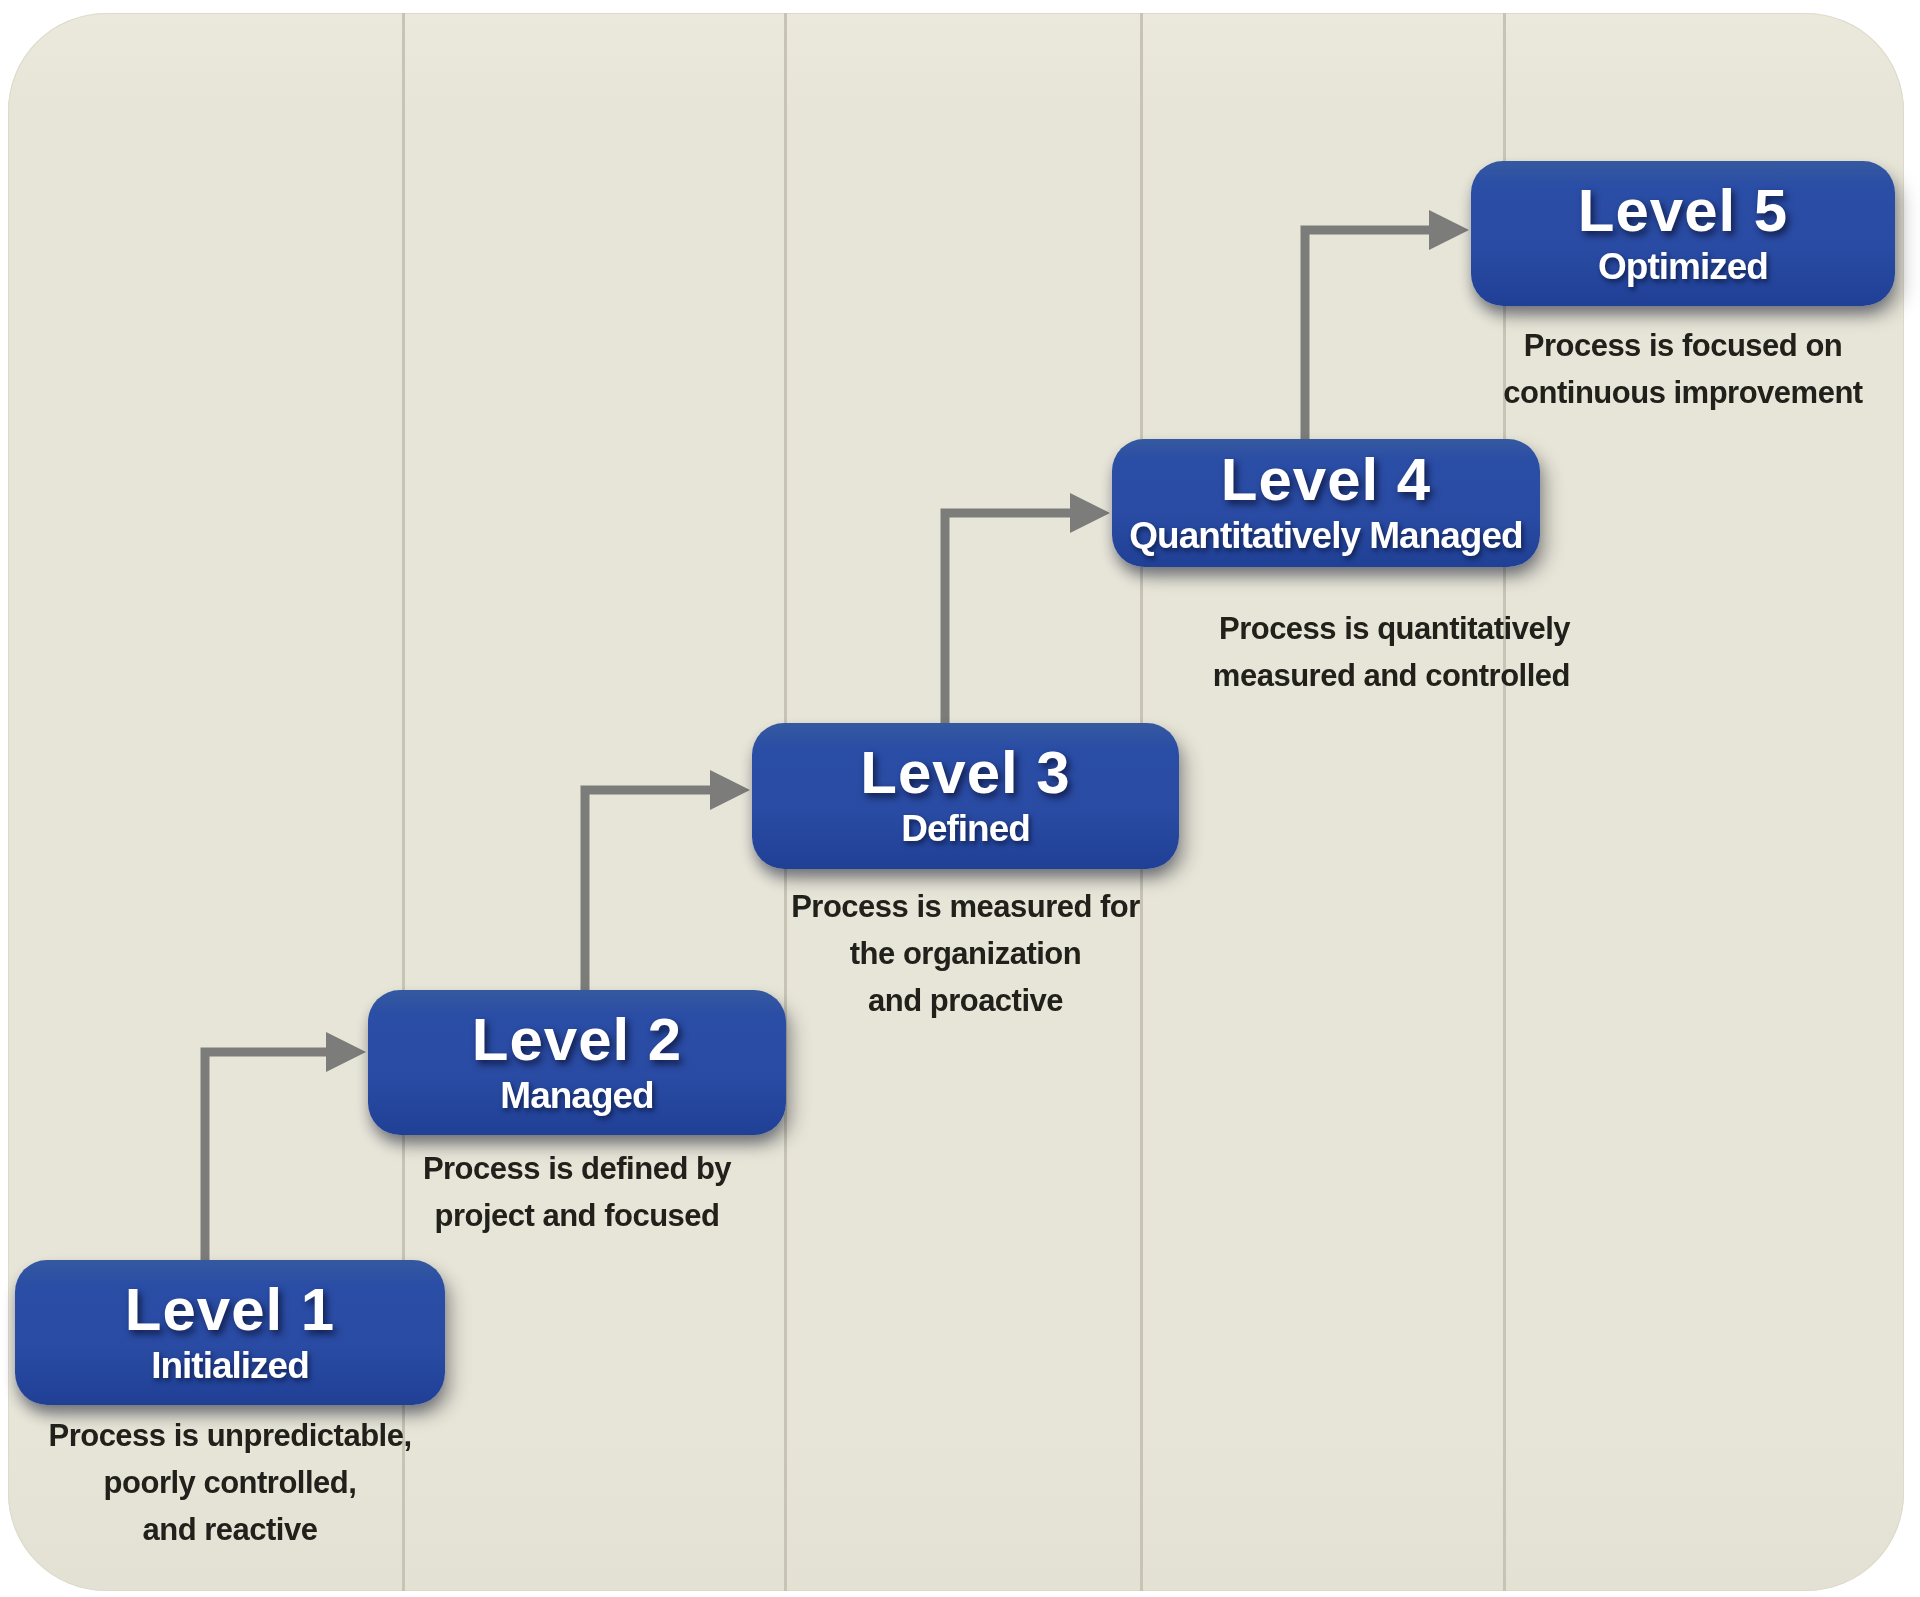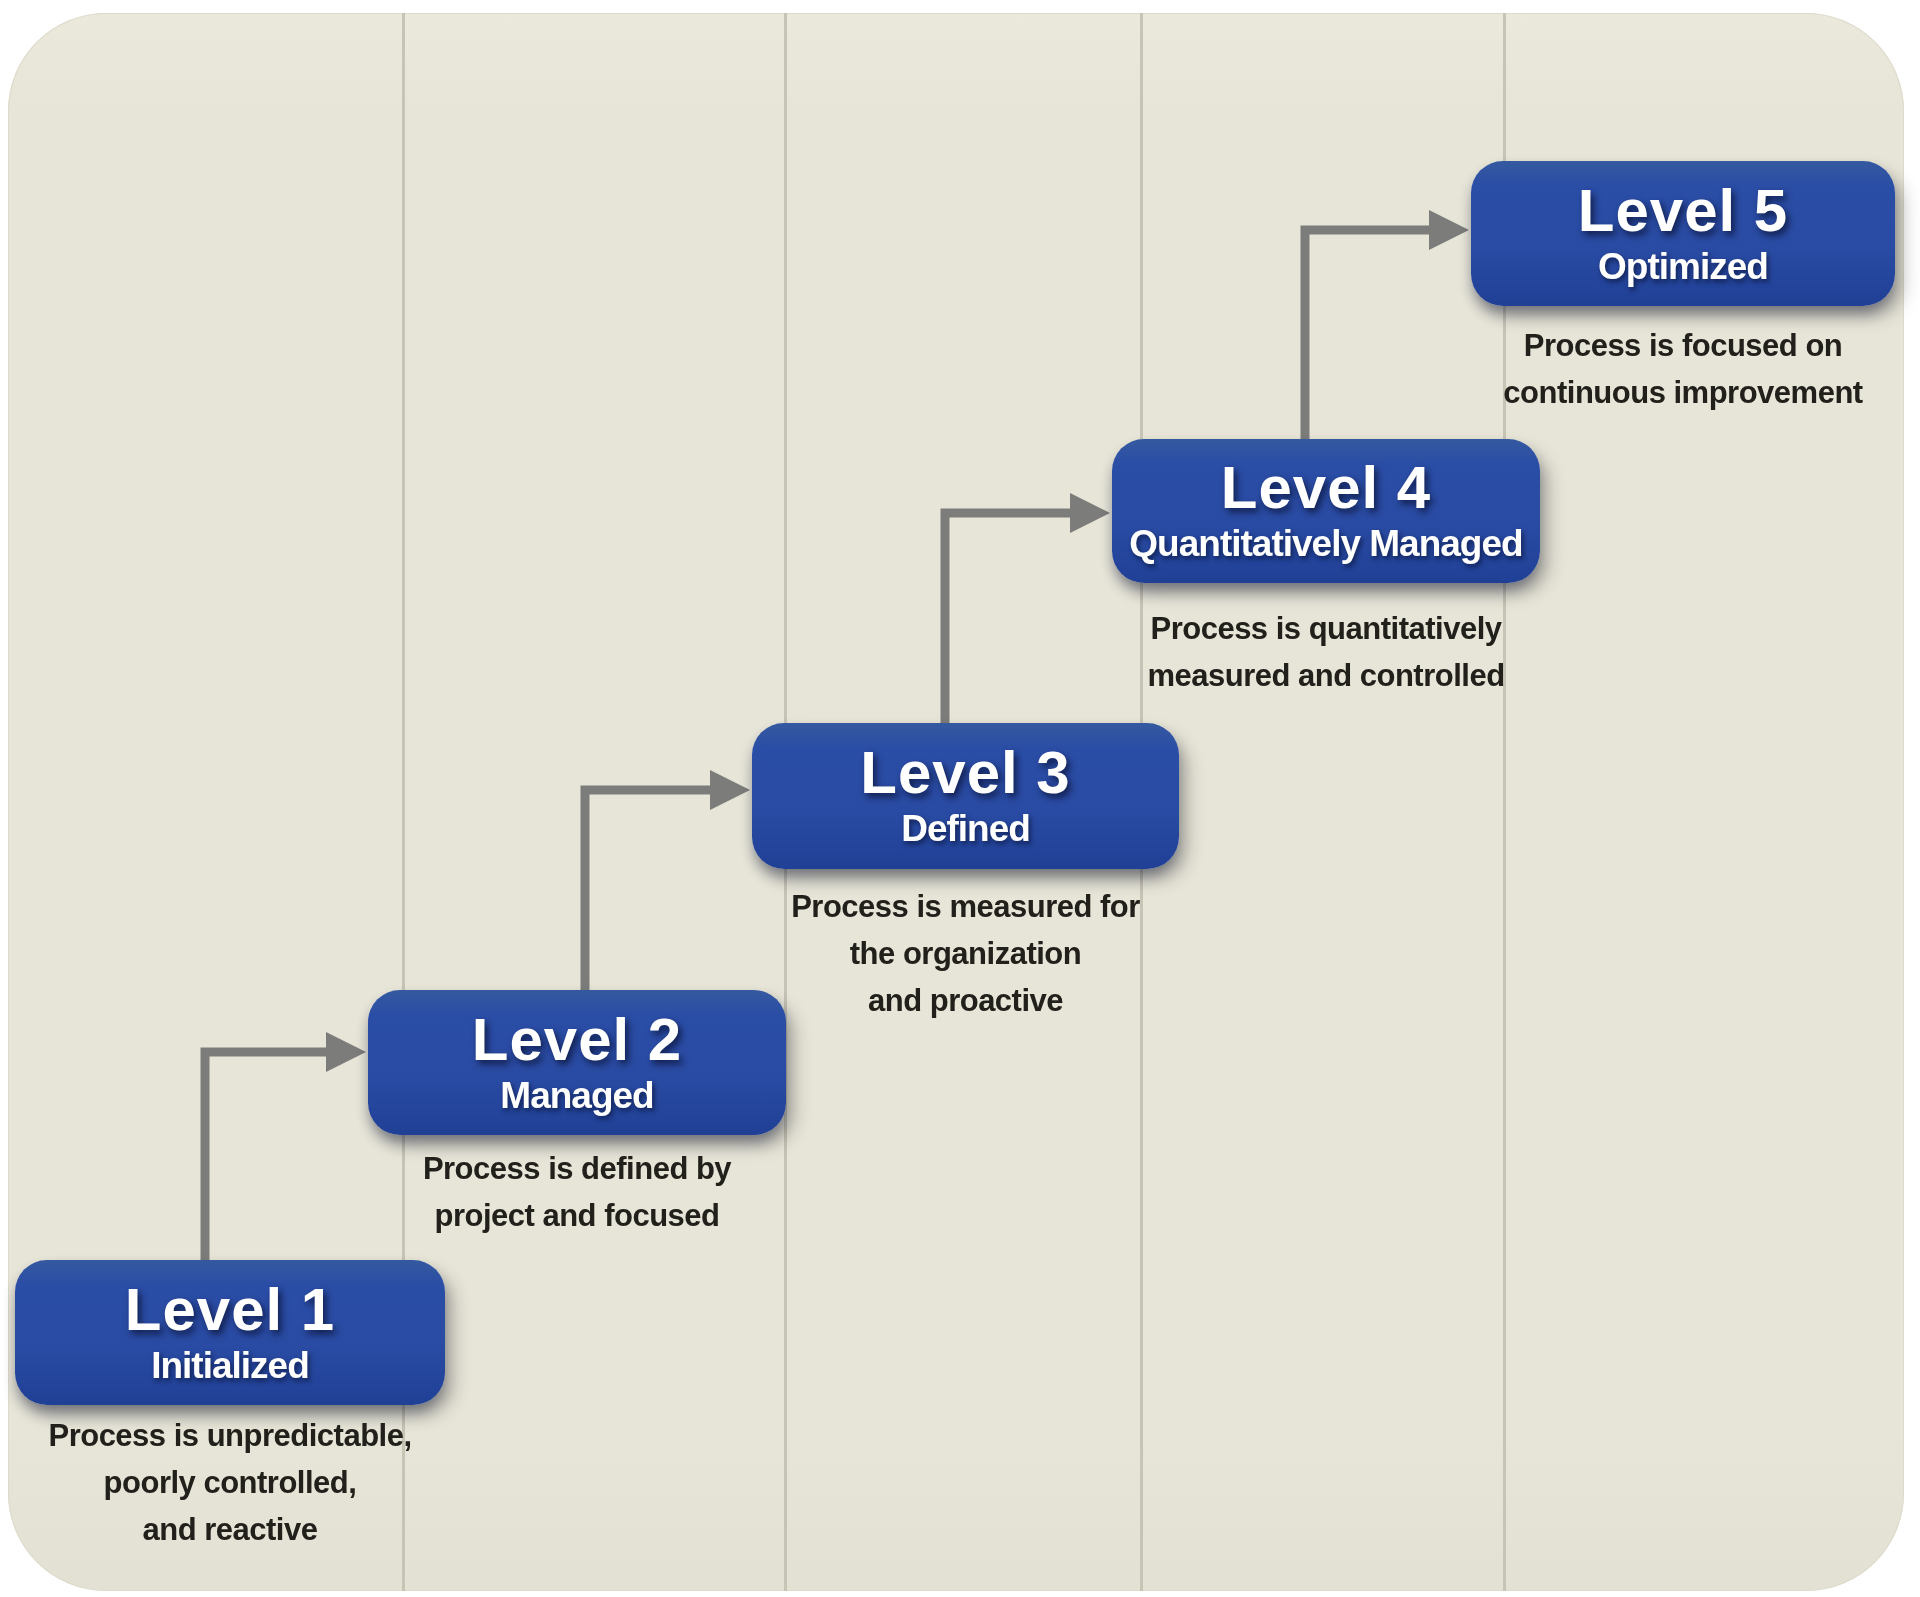--- a/index.html
+++ b/index.html
@@ -76,27 +76,27 @@
     letter-spacing: -0.5px;
     line-height: 47px;
     color: #21201b;
     text-align: center;
     white-space: pre-line;
   }
 
   .box-1 { left: 15px;   top: 1260px; width: 430px; height: 145px; }
   .box-2 { left: 368px;  top: 990px;  width: 418px; height: 145px; }
   .box-3 { left: 752px;  top: 723px;  width: 427px; height: 146px; }
-  .box-4 { left: 1112px; top: 439px;  width: 428px; height: 144px; }
+  .box-4 { left: 1112px; top: 439px;  width: 428px; height: 128px; }
   .box-5 { left: 1471px; top: 161px;  width: 424px; height: 145px; }
 
   .desc-1 { left: -20px;  top: 1412px; width: 500px; }
   .desc-2 { left: 338px;  top: 1145px; width: 478px; }
   .desc-3 { left: 722px;  top: 883px;  width: 487px; }
-  .desc-4 { left: 1082px; top: 605px;  width: 488px; }
+  .desc-4 { left: 1082px; top: 605px;  width: 488px; text-align: right; }
   .desc-5 { left: 1441px; top: 322px;  width: 484px; }
 </style>
 </head>
 <body>
 
 <div id="canvas">
 
   <div class="panel">
     <div class="divider d1"></div>
     <div class="divider d2"></div>

